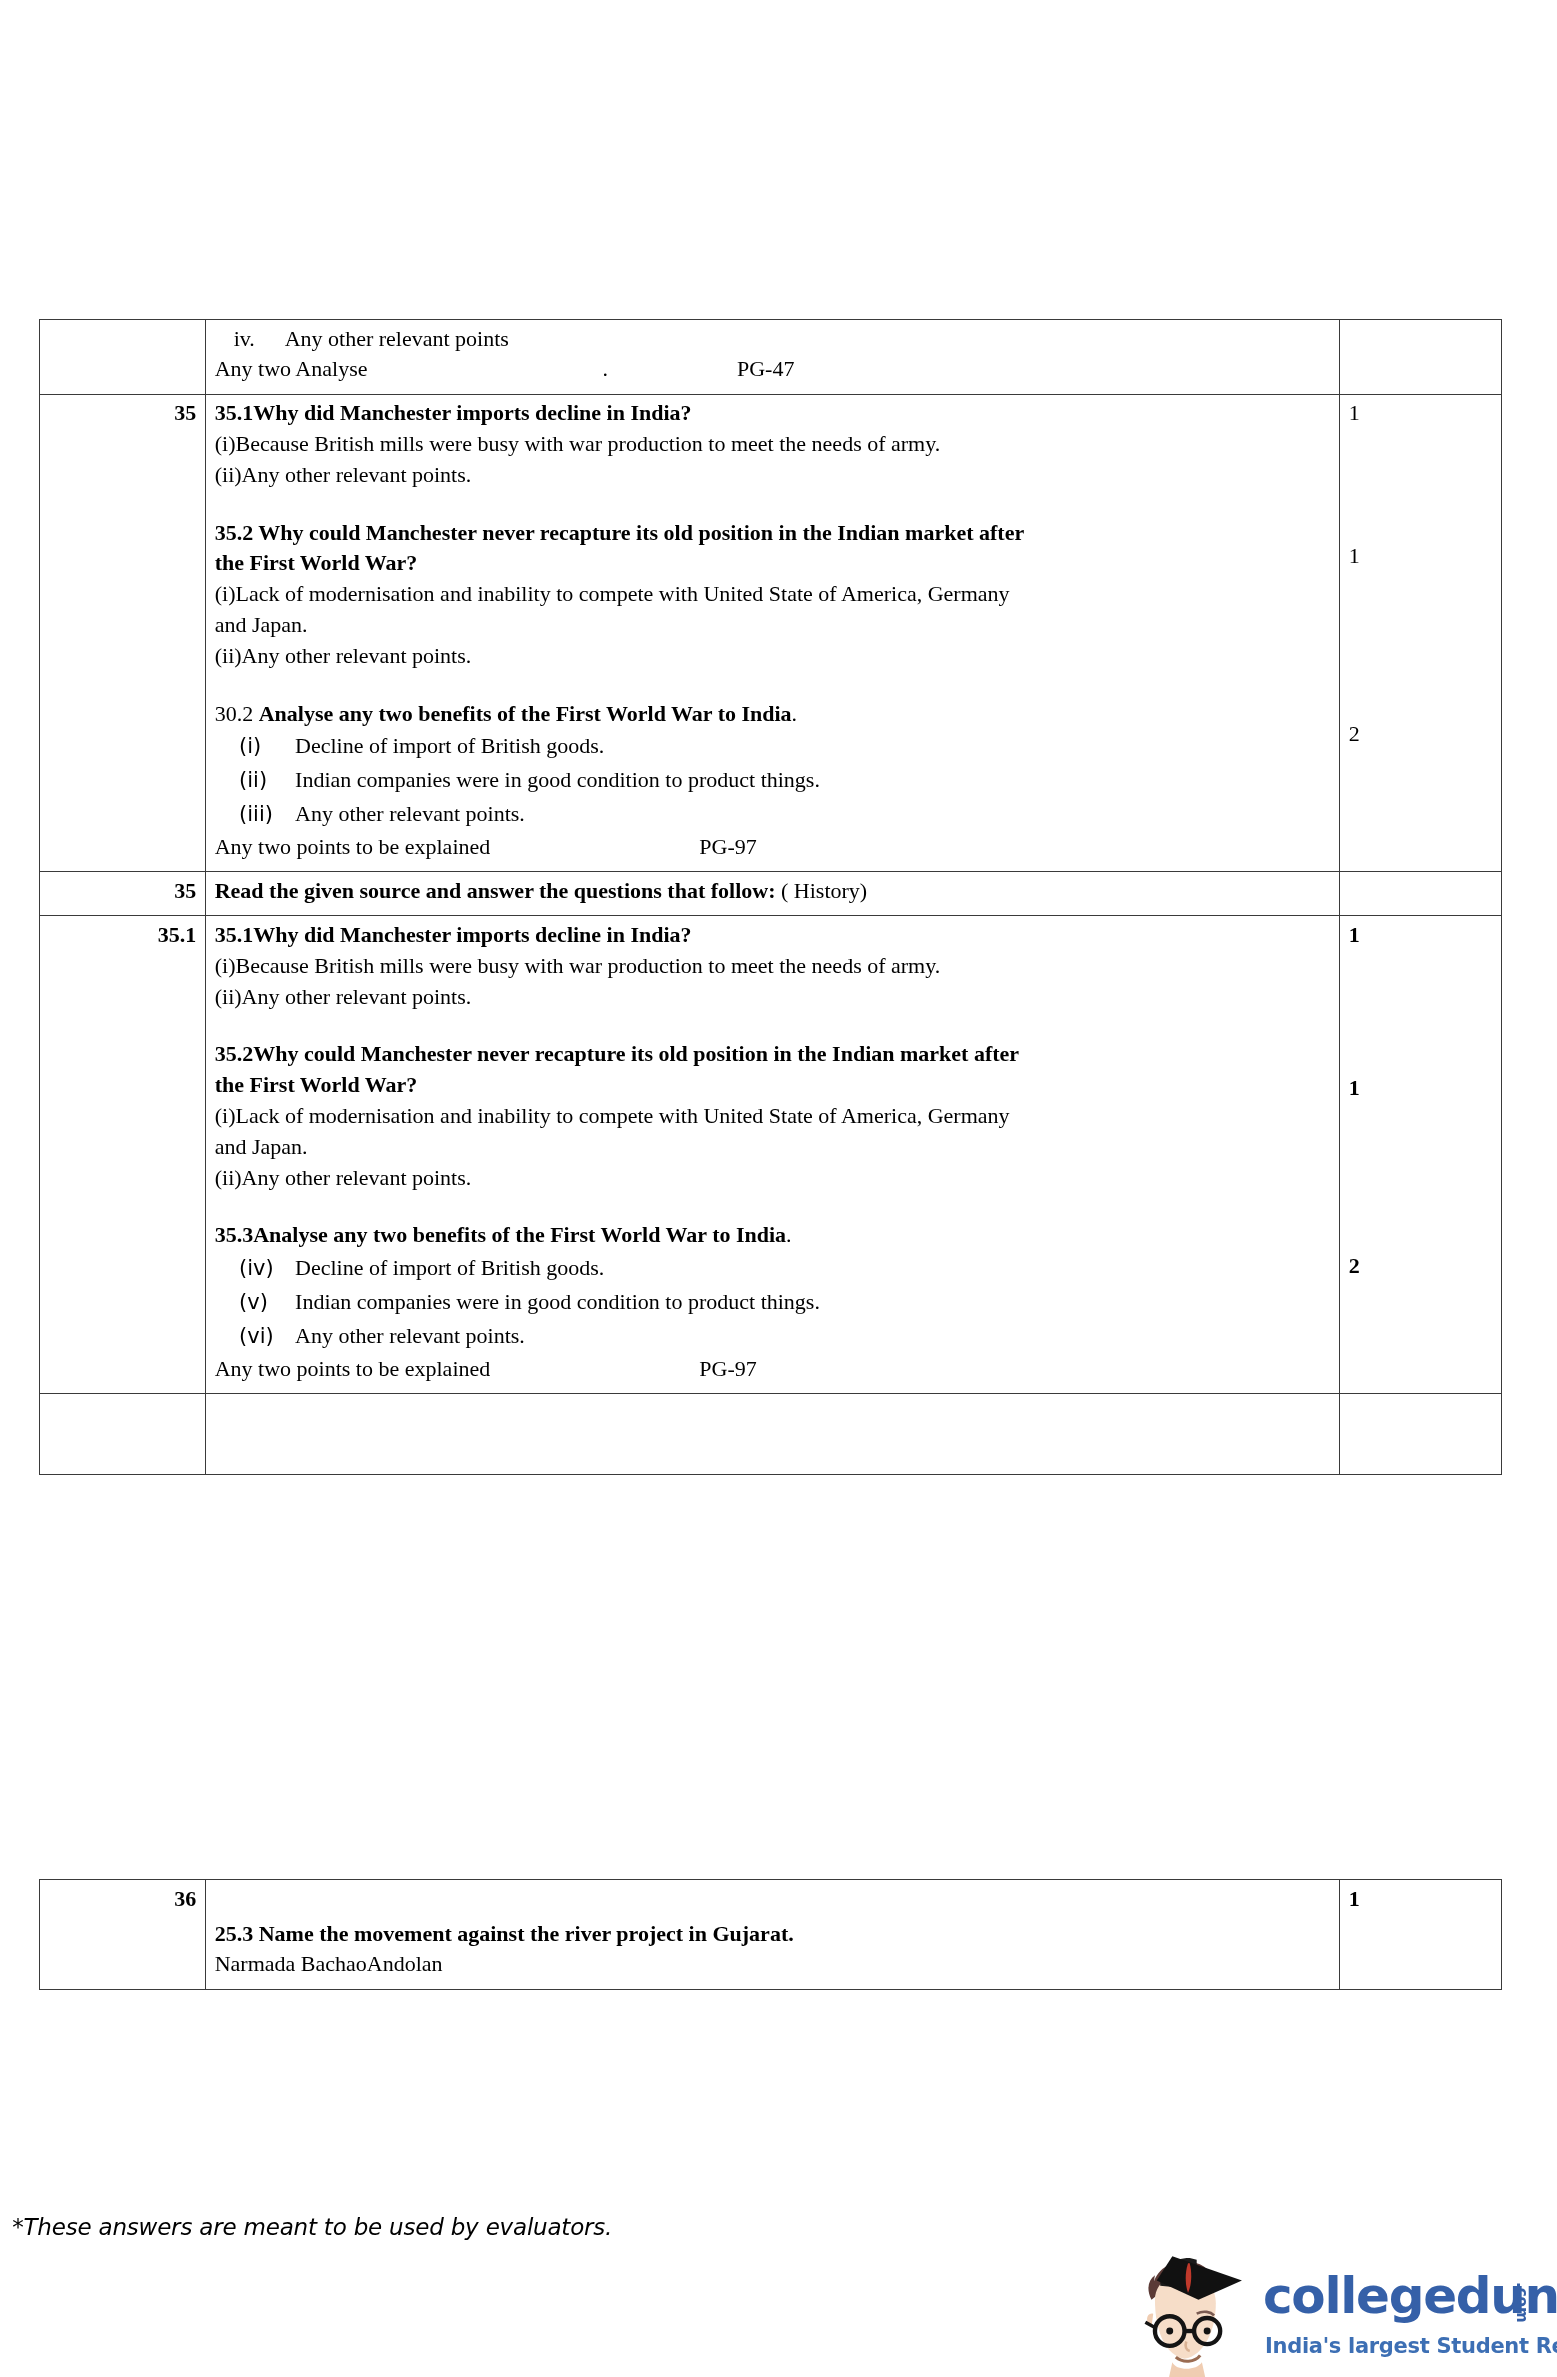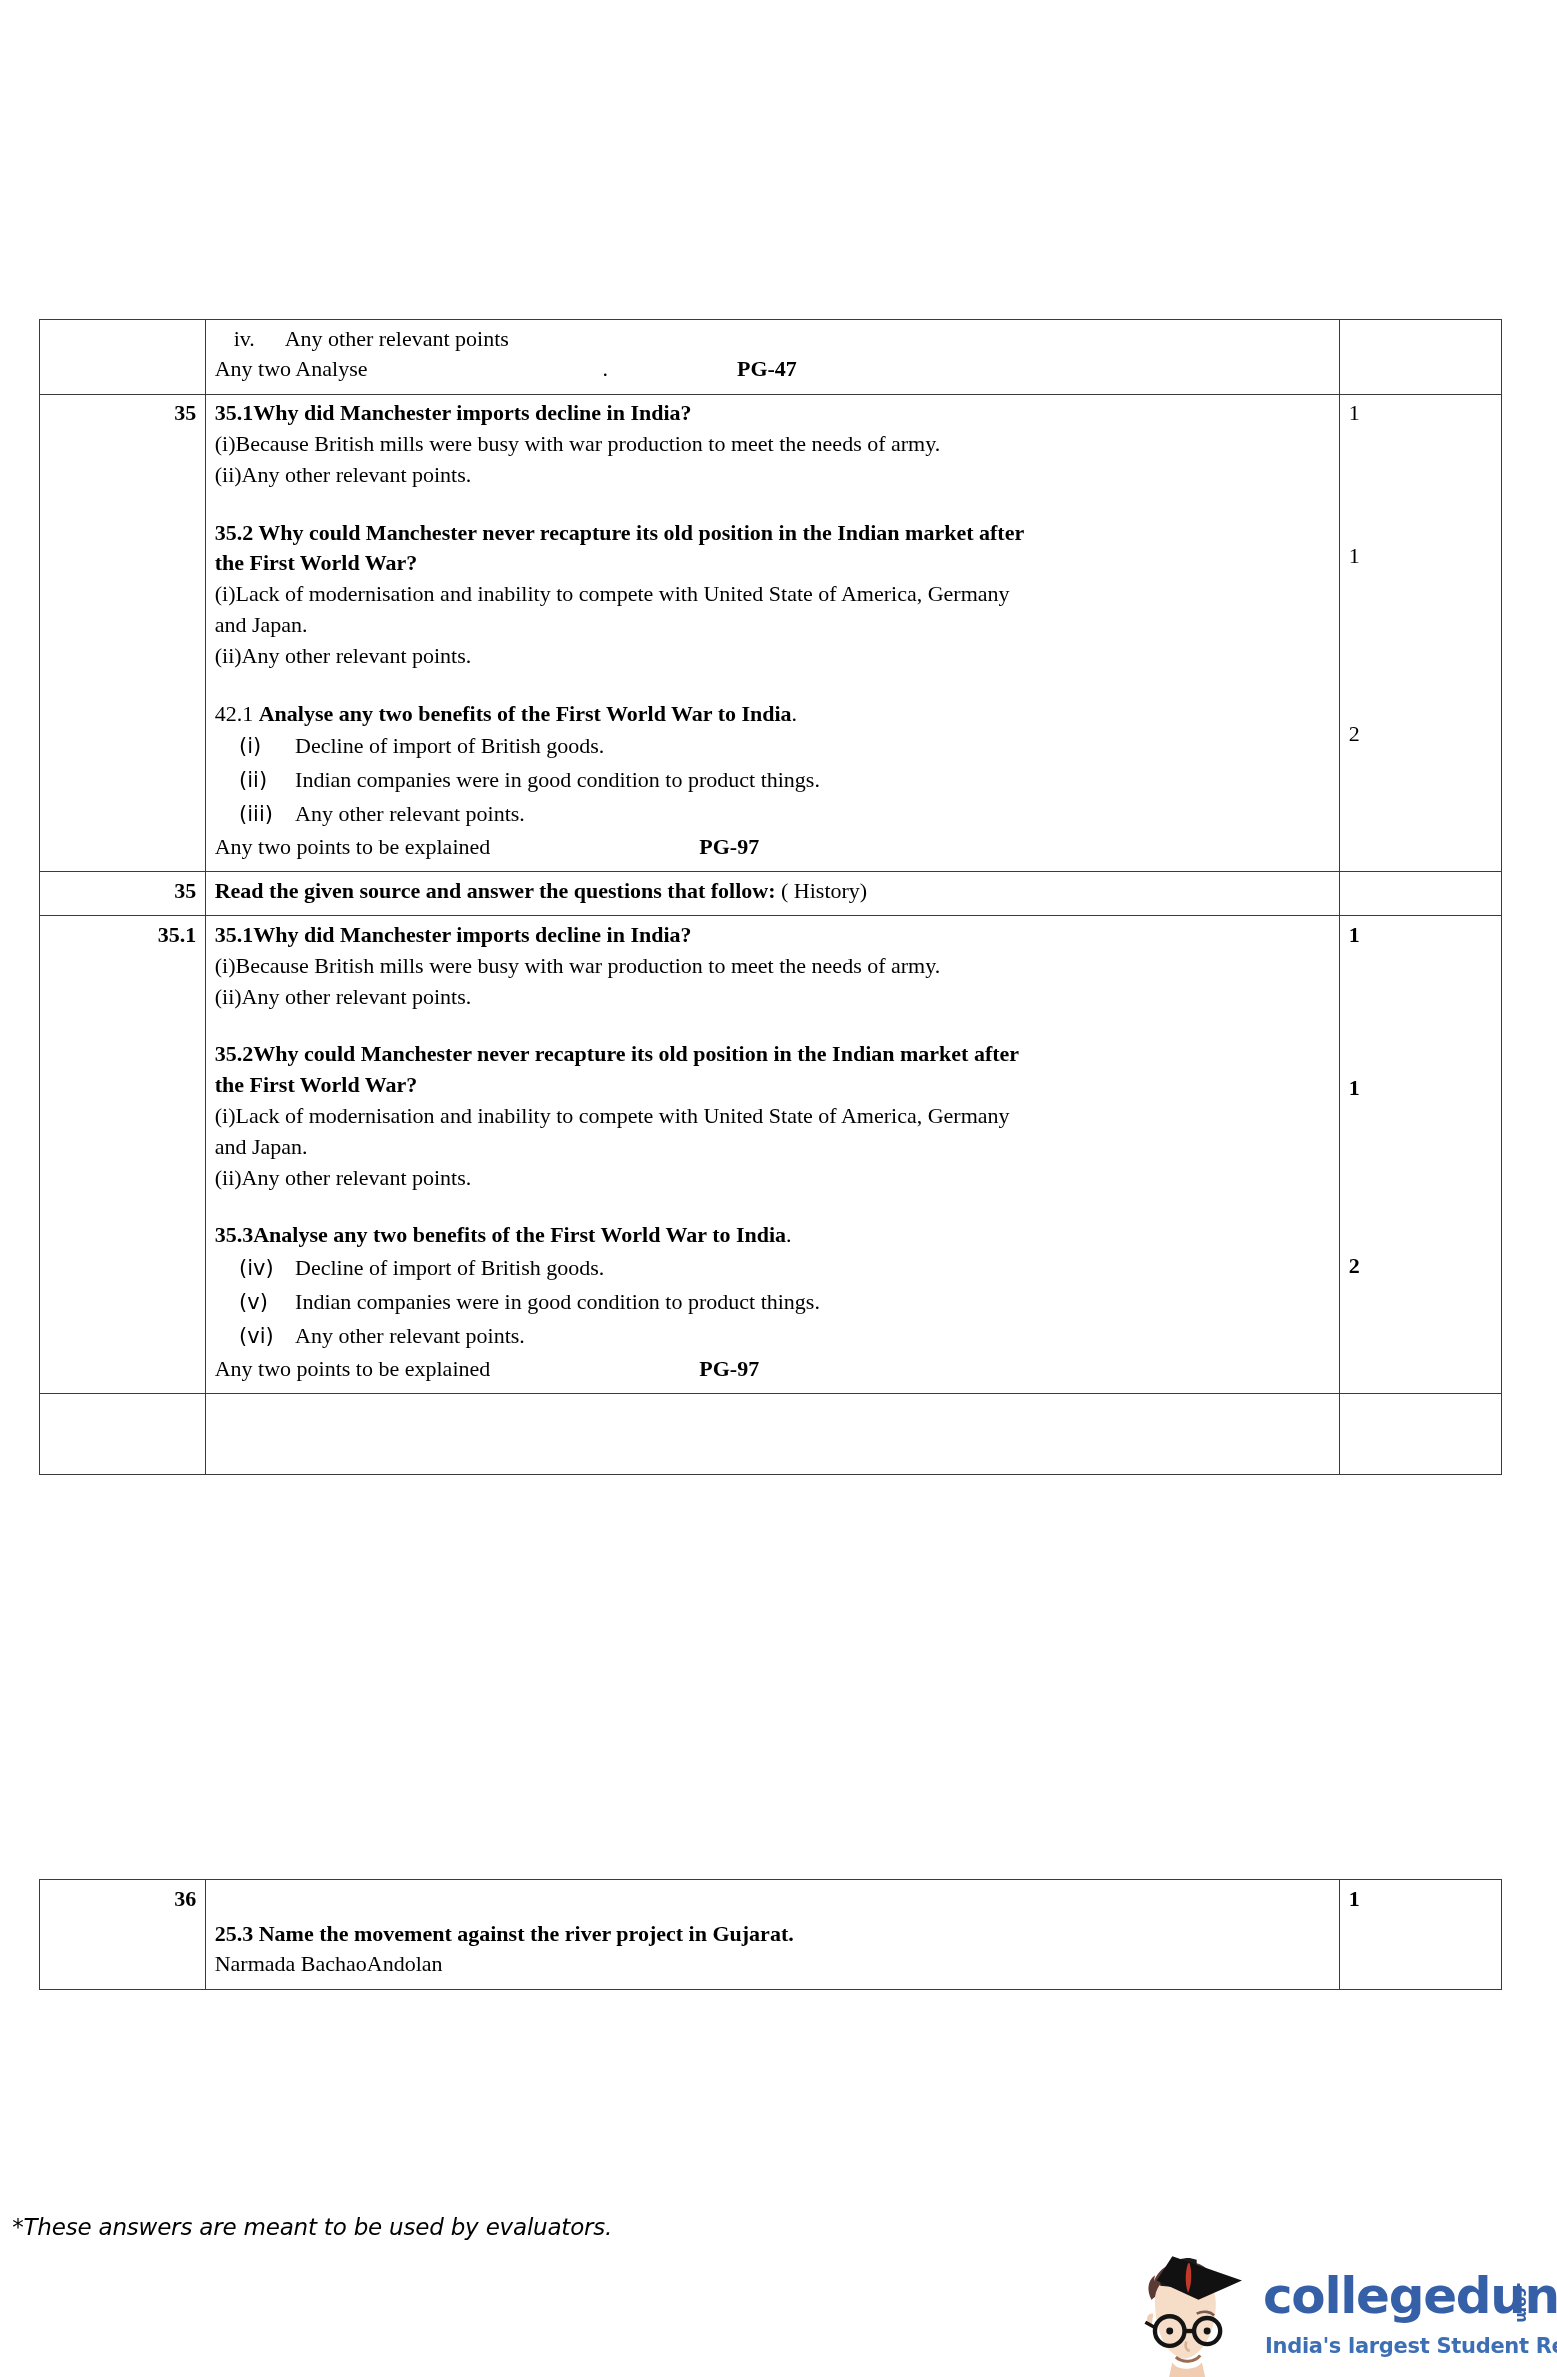--- a/index.html
+++ b/index.html
@@ -92,21 +92,20 @@
     flex: 0 0 56px;
     white-space: nowrap;
   }
   ul.rn li .rn-text {
     font-family: "Liberation Serif", "DejaVu Serif", serif;
     font-size: 22px;
   }
 
   .pg-ref {
     display: inline-block;
-    font-weight: bold;
   }
   .tab-a { display: inline-block; width: 235px; }
   .tab-b { display: inline-block; width: 129px; }
   .tab-c { display: inline-block; width: 209px; }
 
   .empty-row td { height: 68px; }
 
   
   .footnote {
     position: absolute;
@@ -203,21 +202,21 @@
           <p class="line">(i)Because British mills were busy with war production to meet the needs of army.</p>
           <p class="line">(ii)Any other relevant points.</p>
 
           <p class="line bold gap-before">35.2 Why could Manchester never recapture its old position in the Indian market after</p>
           <p class="line bold">the First World War?</p>
           <p class="line">(i)Lack of modernisation and inability to compete with United State of America, Germany</p>
           <p class="line">and Japan.</p>
           <p class="line">(ii)Any other relevant points.</p>
 
           <p class="line gap-before">
-            <span>42.1 </span><span class="bold">Analyse any two benefits of the First World War to India</span><span>.</span>
+            <span>30.2 </span><span class="bold">Analyse any two benefits of the First World War to India</span><span>.</span>
           </p>
 
           <ul class="rn">
             <li>
               <span class="rn-mark">(i)</span>
               <span class="rn-text">Decline of import of British goods.</span>
             </li>
             <li>
               <span class="rn-mark">(ii)</span>
               <span class="rn-text">Indian companies were in good condition to product things.</span>

